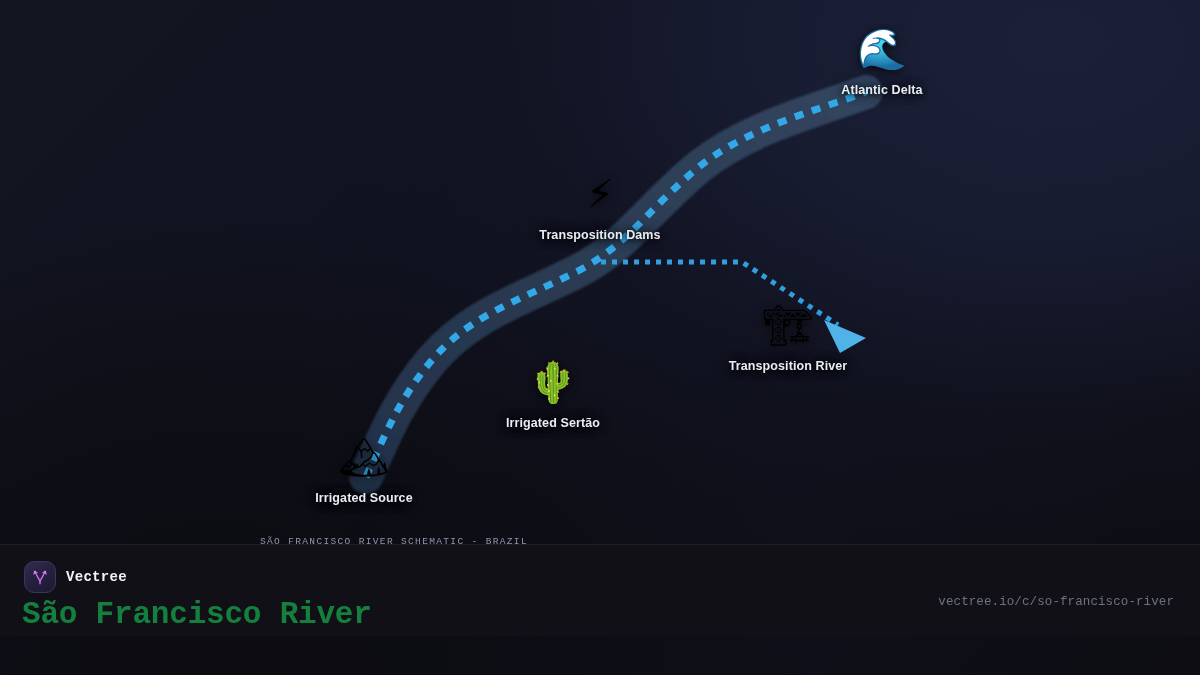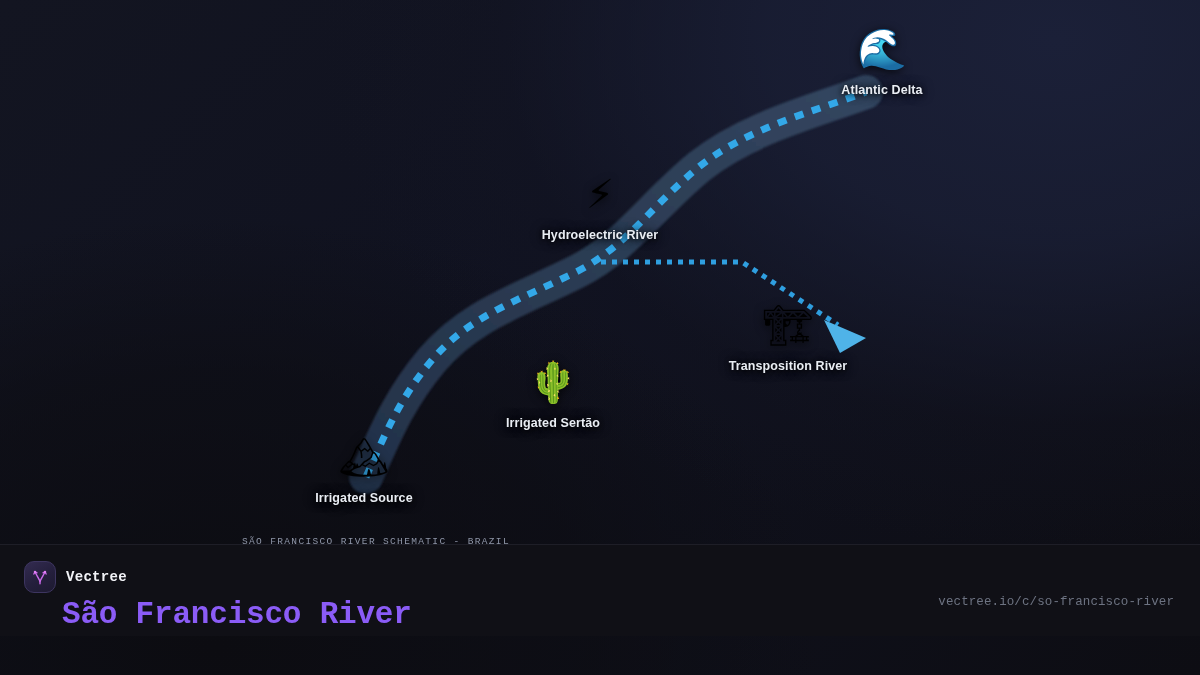--- a/index.html
+++ b/index.html
@@ -67,21 +67,21 @@
     color: #e9edf3;
     letter-spacing: 0.1px;
     text-align: center;
     white-space: nowrap;
     text-shadow: 0 1px 5px rgba(0,0,0,0.95), 0 0 12px rgba(0,0,0,0.85);
   }
 
   
   #caption {
     position: absolute;
-    left: 242px;
+    left: 260px;
     top: 536px;
     font-family: "Liberation Mono", monospace;
     font-size: 9.5px;
     letter-spacing: 1.35px;
     color: #8f96a8;
     white-space: nowrap;
   }
 
   
   #footer {
@@ -123,24 +123,23 @@
     letter-spacing: 0.3px;
   }
 
   #footer-title {
     position: absolute;
     left: 22px;
     top: 52px;
     font-family: "Liberation Mono", monospace;
     font-size: 31px;
     font-weight: bold;
-    color: #8b5cf6;
+    color: #15803d;
     letter-spacing: -0.2px;
     white-space: nowrap;
-    margin-left: 40px;
   }
 
   #footer-url {
     position: absolute;
     right: 26px;
     top: 595px;
     font-family: "Liberation Mono", monospace;
     font-size: 12.5px;
     color: #6d7382;
     letter-spacing: 0.1px;
@@ -179,21 +178,21 @@
         <div class="node" style="left: 364px; top: 470px;">
           <span class="node-icon">🏔</span>
           <span class="node-label">Irrigated Source</span>
         </div>
         <div class="node" style="left: 553px; top: 395px;">
           <span class="node-icon">🌵</span>
           <span class="node-label">Irrigated Sertão</span>
         </div>
         <div class="node" style="left: 600px; top: 207px;">
           <span class="node-icon">⚡</span>
-          <span class="node-label">Hydroelectric River</span>
+          <span class="node-label">Transposition Dams</span>
         </div>
         <div class="node" style="left: 788px; top: 338px;">
           <span class="node-icon">🏗</span>
           <span class="node-label">Transposition River</span>
         </div>
         <div class="node" style="left: 882px; top: 62px;">
           <span class="node-icon">🌊</span>
           <span class="node-label">Atlantic Delta</span>
         </div>
       </div>

